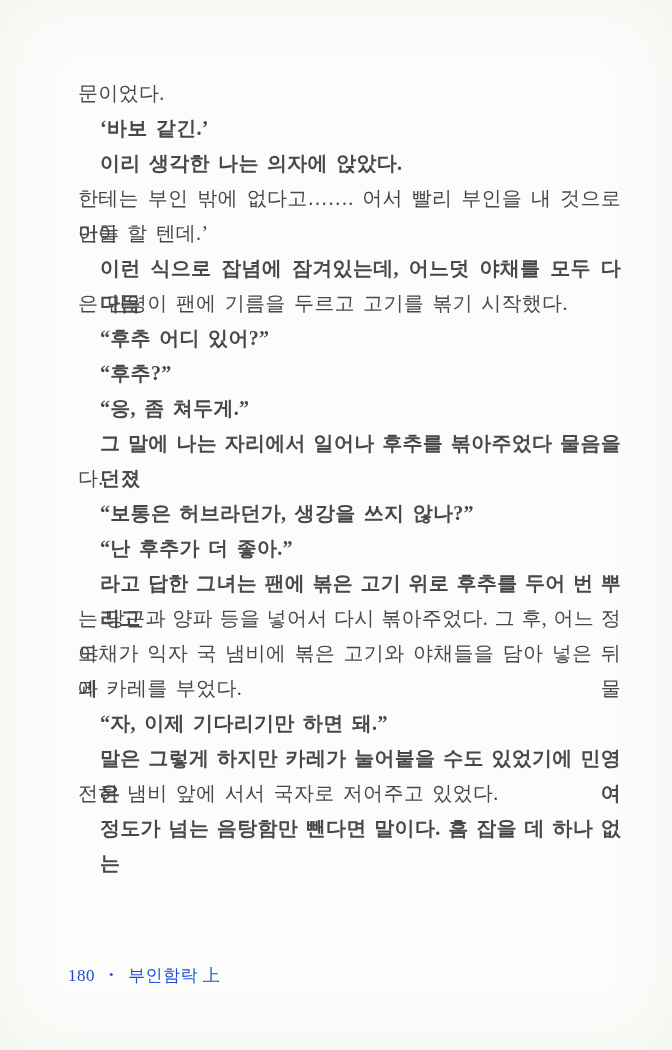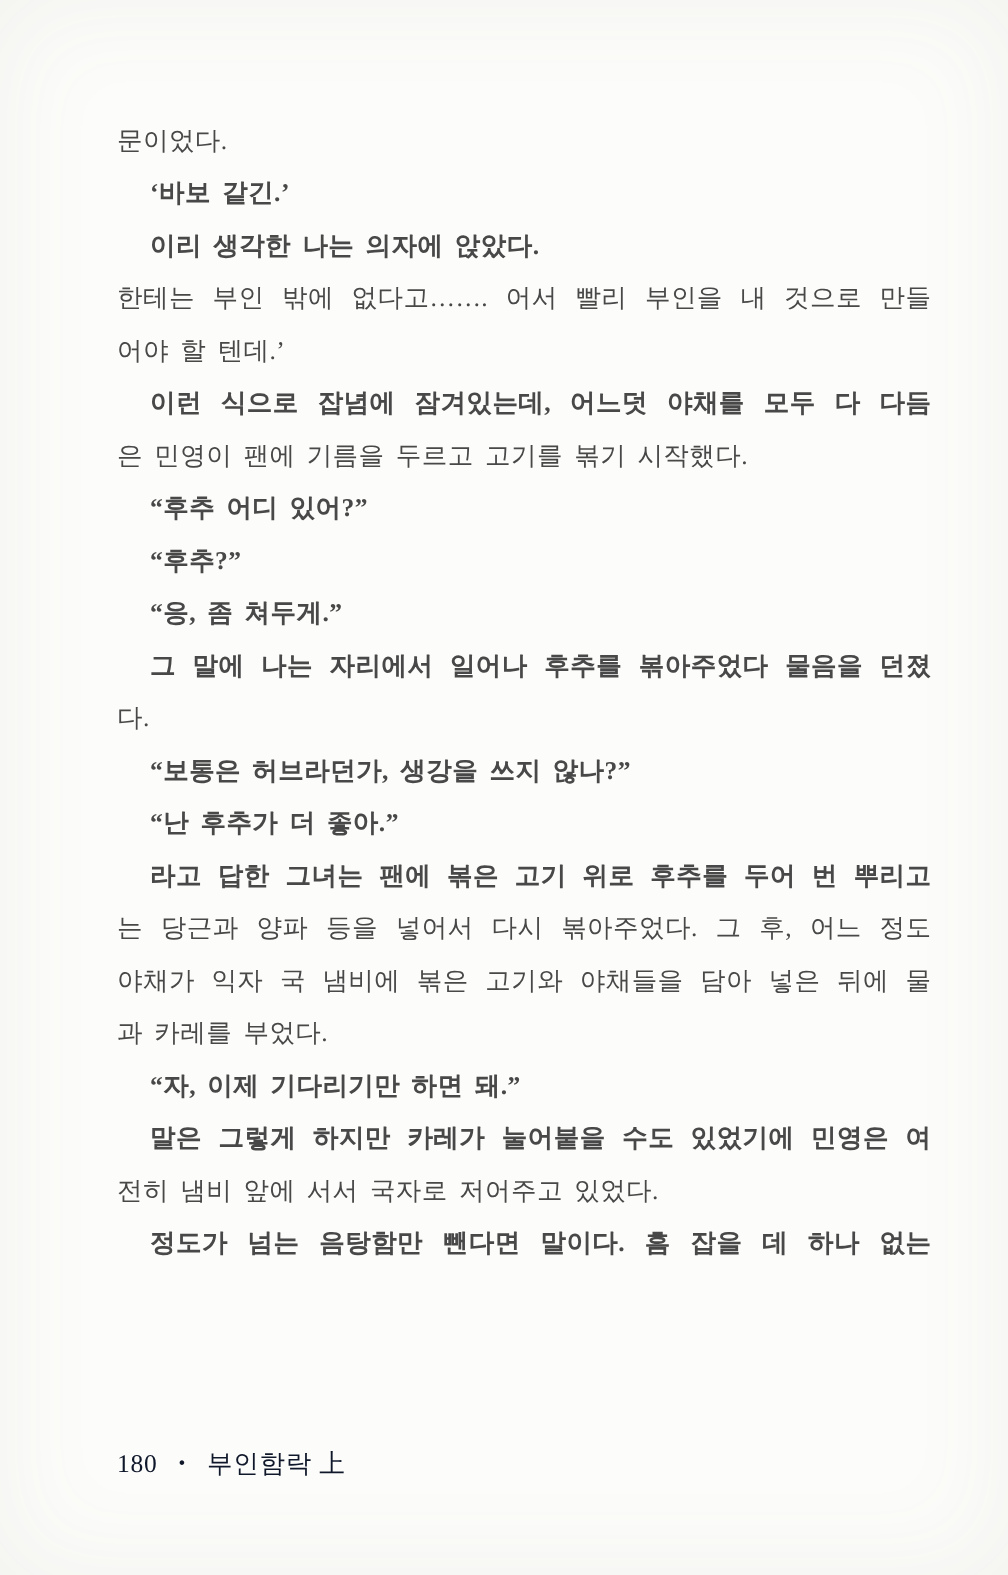--- a/index.html
+++ b/index.html
@@ -13,42 +13,42 @@
     position: relative;
     width: 672px; height: 1050px;
     background: #fcfcfa;
     box-shadow: inset 0 0 70px rgba(120,115,105,0.07);
   }
   .text-block {
     position: absolute;
     left: 78px; top: 76px;
     width: 543px;
     color: #484848;
-    font-size: 17px;
+    font-size: 20px;
     line-height: 35px;
     letter-spacing: 0.3px;
     word-spacing: 3px;
   }
   .ln {
     height: 35px;
     white-space: nowrap;
     text-align: left;
   }
   .ln.just {
     white-space: normal;
     text-align: justify;
     text-align-last: justify;
     word-spacing: 1px;
   }
   .ln.ind { padding-left: 22px; font-weight: bold; }
   .ln.ind.just { padding-left: 22px; }
   .footer {
     position: absolute;
-    left: 78px; top: 963px;
-    color: #0f172a;
+    left: 68px; top: 963px;
+    color: #1d4ed8;
     font-size: 17px;
     line-height: 24px;
     letter-spacing: 0.5px;
   }
   .footer .pgnum { margin-right: 14px; }
   .footer .sep { margin-right: 14px; font-size: 13px; vertical-align: 2px; }
 </style>
 </head>
 <body>
 

